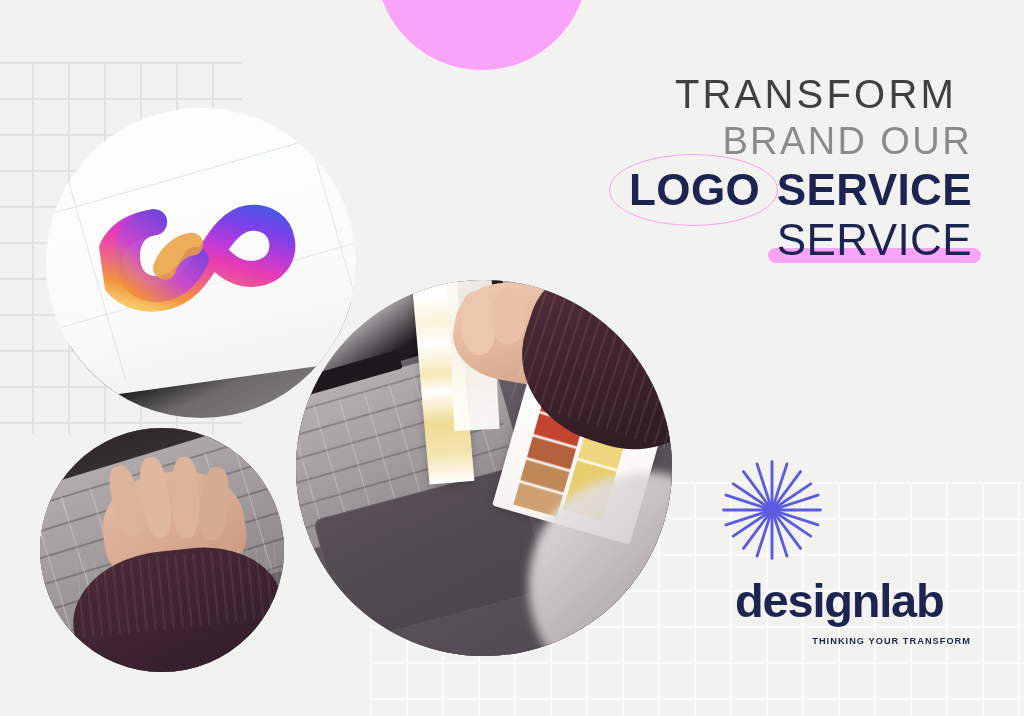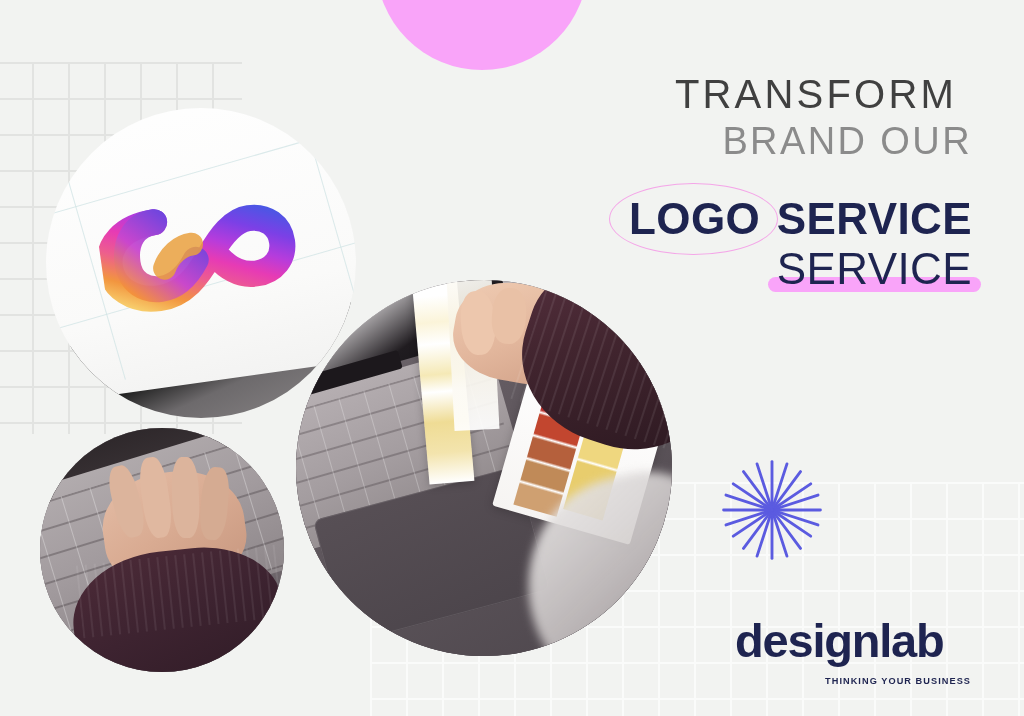--- a/index.html
+++ b/index.html
@@ -99,21 +99,21 @@
     font-weight:bold;line-height:1.06;margin:0 0 2px 0;
   }
   .l-with{
     font-size:38px;letter-spacing:2.4px;color:#8B8B8B;
     font-weight:400;line-height:1.12;margin:0 0 2px 0;
   }
   .l-logo-line{
     position:relative;font-size:44px;letter-spacing:.4px;color:#1E2450;
     font-weight:bold;line-height:1.12;margin:0 0 2px 0;white-space:nowrap;
   }
-  .word-logo{position:relative;display:inline-block;padding:0 4px;margin-top:29px;}
+  .word-logo{position:relative;display:inline-block;padding:0 4px;}
   .ellipse{
     position:absolute;left:-16px;top:-11px;right:-14px;bottom:-12px;
     border:1.6px solid #F4A6E8;border-radius:50%;
     pointer-events:none;
   }
   .l-service{
     position:relative;display:inline-block;
     font-size:44px;letter-spacing:.4px;color:#1E2450;
     font-weight:normal;line-height:1.1;margin:0;
   }
@@ -121,21 +121,21 @@
     position:absolute;left:-9px;right:-9px;bottom:1px;height:15px;
     background:#F9A4F9;border-radius:8px;z-index:0;
   }
   .l-service span.t{position:relative;z-index:1;}
 
   
   .burst{position:absolute;left:717px;top:455px;width:110px;height:110px;}
 
   
   .brandmark{
-    position:absolute;left:735px;top:617px;width:238px;height:68px;
+    position:absolute;left:735px;top:577px;width:238px;height:68px;
   }
   .brand-word{
     font-size:47px;font-weight:bold;color:#1E2450;
     letter-spacing:-1.2px;line-height:1;
     font-family:"Liberation Sans",sans-serif;
   }
   .brand-tag{
     position:absolute;right:2px;bottom:-1px;
     font-size:9.2px;font-weight:bold;color:#1E2450;
     letter-spacing:1.05px;
@@ -296,16 +296,16 @@
       <line x1="50" y1="50" x2="6" y2="50"></line>
       <line x1="50" y1="50" x2="8.2" y2="36.4"></line>
       <line x1="50" y1="50" x2="14.8" y2="26.2"></line>
       <line x1="50" y1="50" x2="24.1" y2="15.1"></line>
       <line x1="50" y1="50" x2="36.4" y2="8.1"></line>
     </g>
   </svg>
 
   <div class="brandmark">
     <div class="brand-word">designlab</div>
-    <div class="brand-tag">THINKING YOUR BUSINESS</div>
+    <div class="brand-tag">THINKING YOUR TRANSFORM</div>
   </div>
 
 </div>
 
 </body></html>

